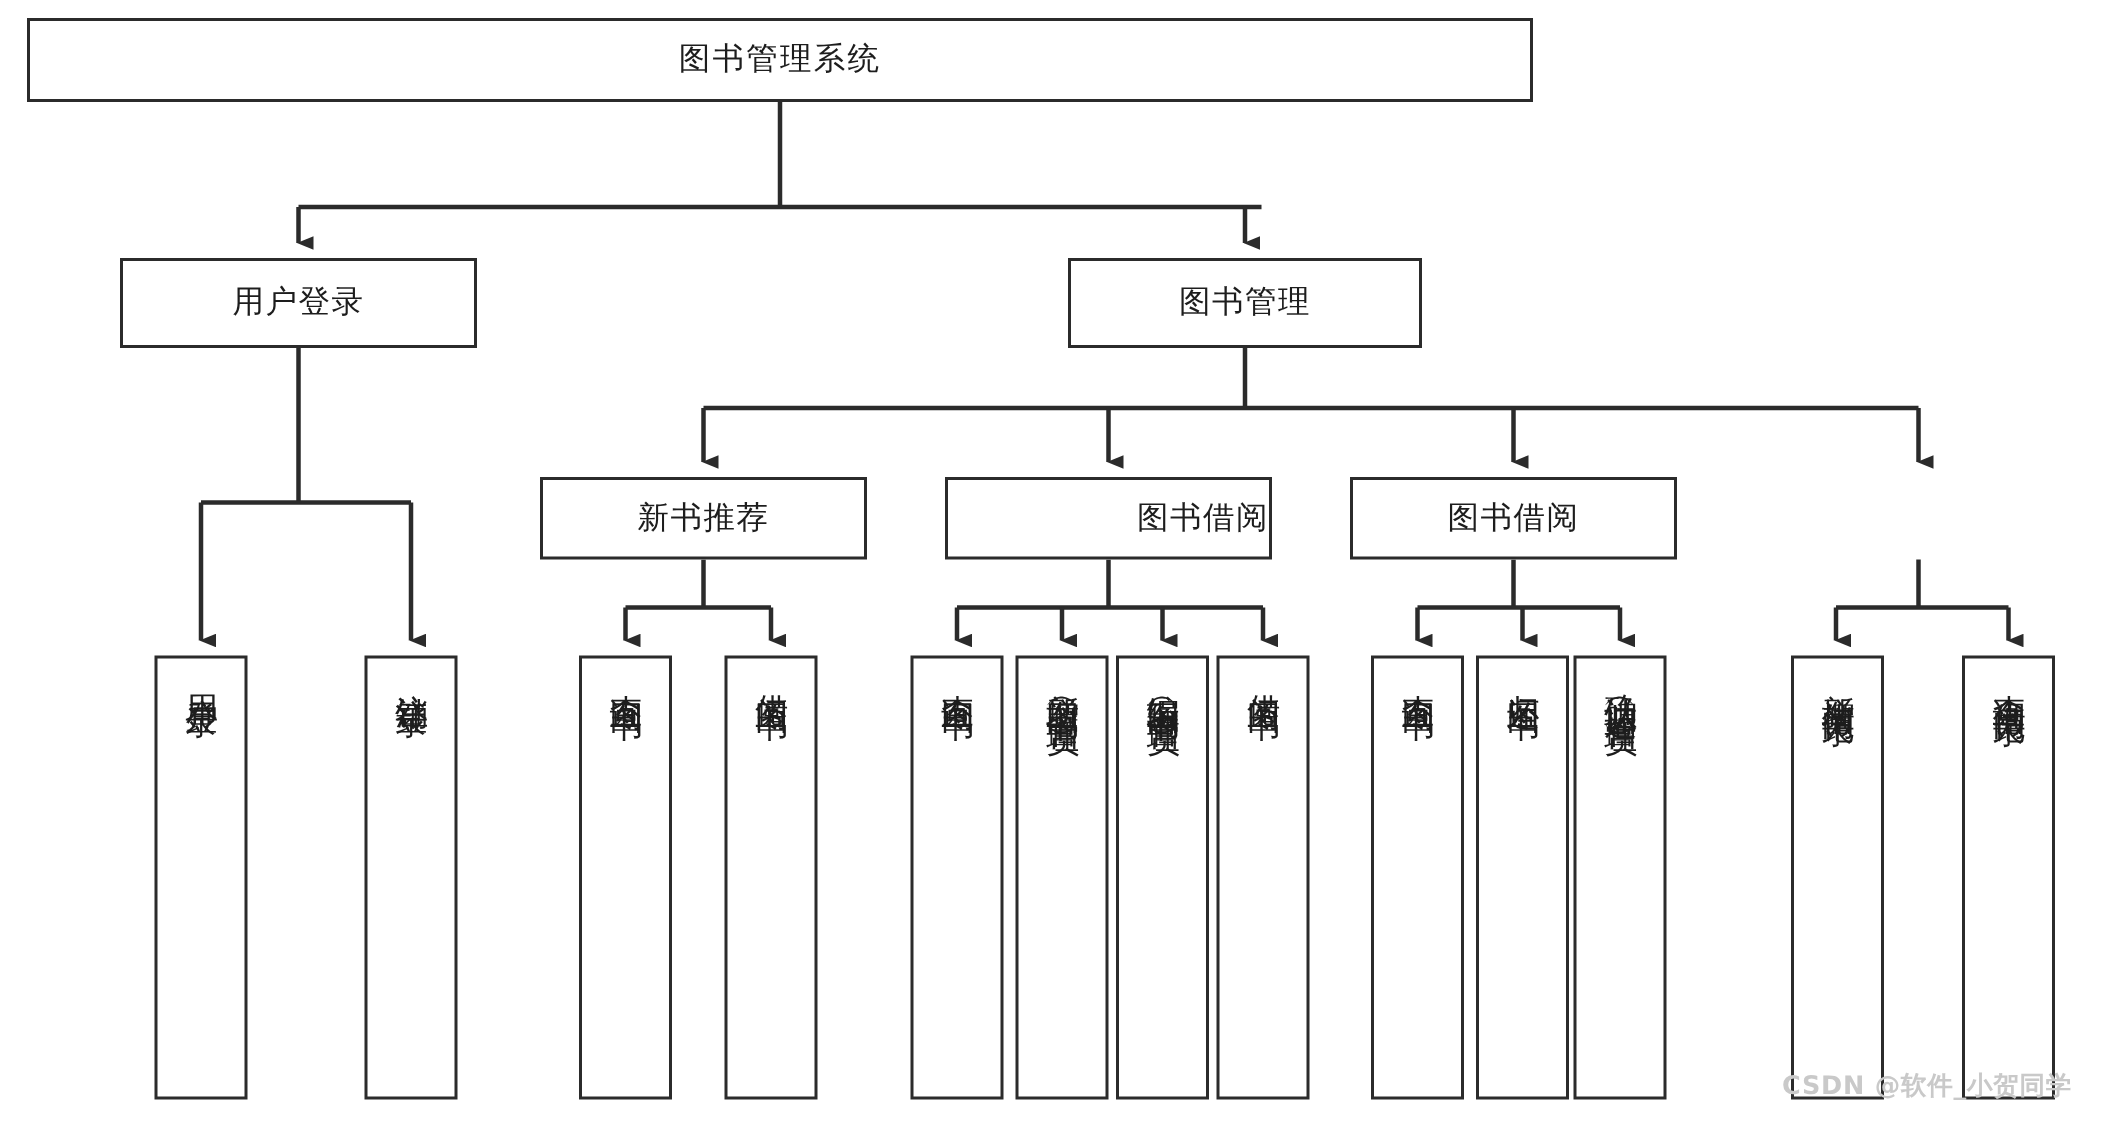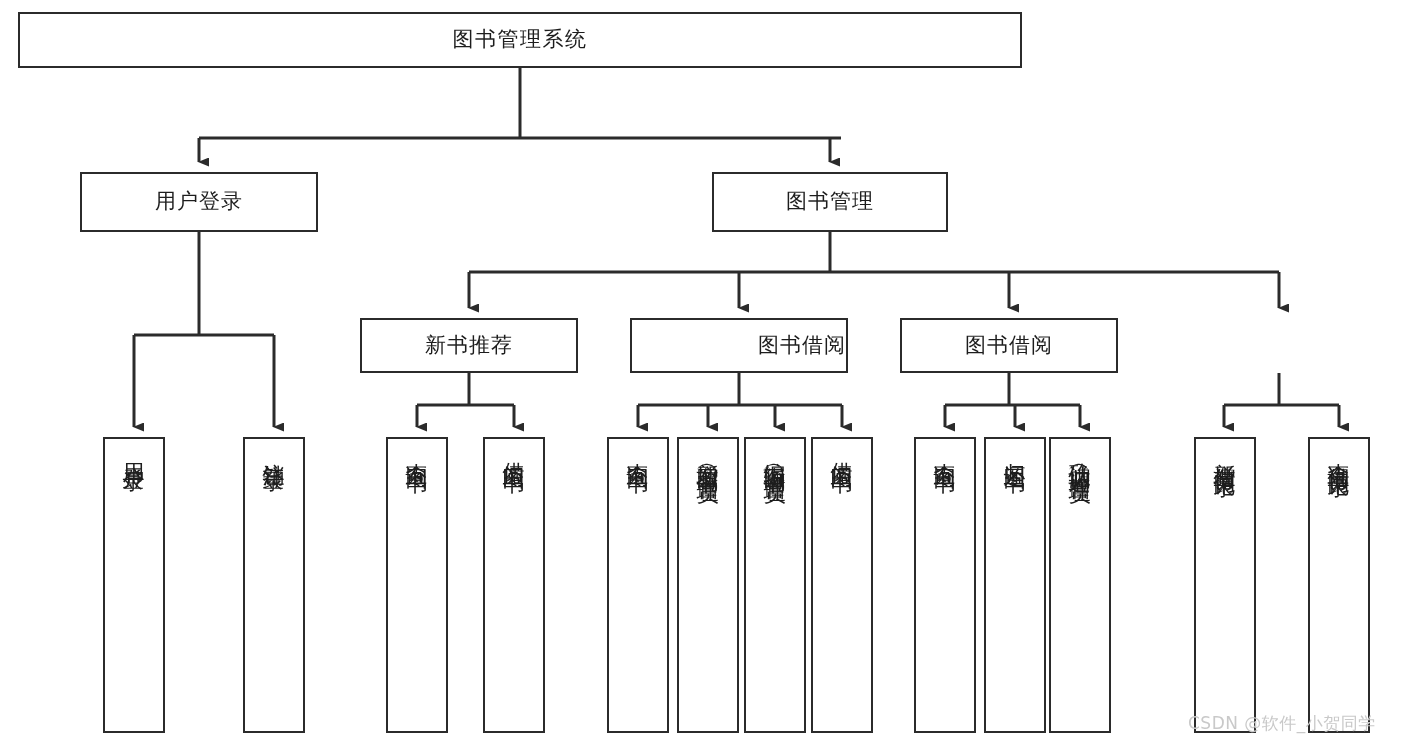--- a/index.html
+++ b/index.html
@@ -69,20 +69,21 @@
   .watermark {
     position: absolute;
     left: 1188px;
     top: 712px;
     font-size: 17px;
     color: #c9c9c9;
     letter-spacing: 0.5px;
     white-space: nowrap;
     z-index: 5;
     user-select: none;
+    font-weight: bold;
   }
 </style>
 </head>
 <body>
 
 <div id="diagram-root">
 
   <svg id="edge-layer" width="1405" height="747" viewBox="0 0 1405 747" xmlns="http://www.w3.org/2000/svg">
     <defs>
       <marker id="arrowhead" markerWidth="9" markerHeight="11" refX="4.5" refY="10" orient="auto" markerUnits="userSpaceOnUse">

